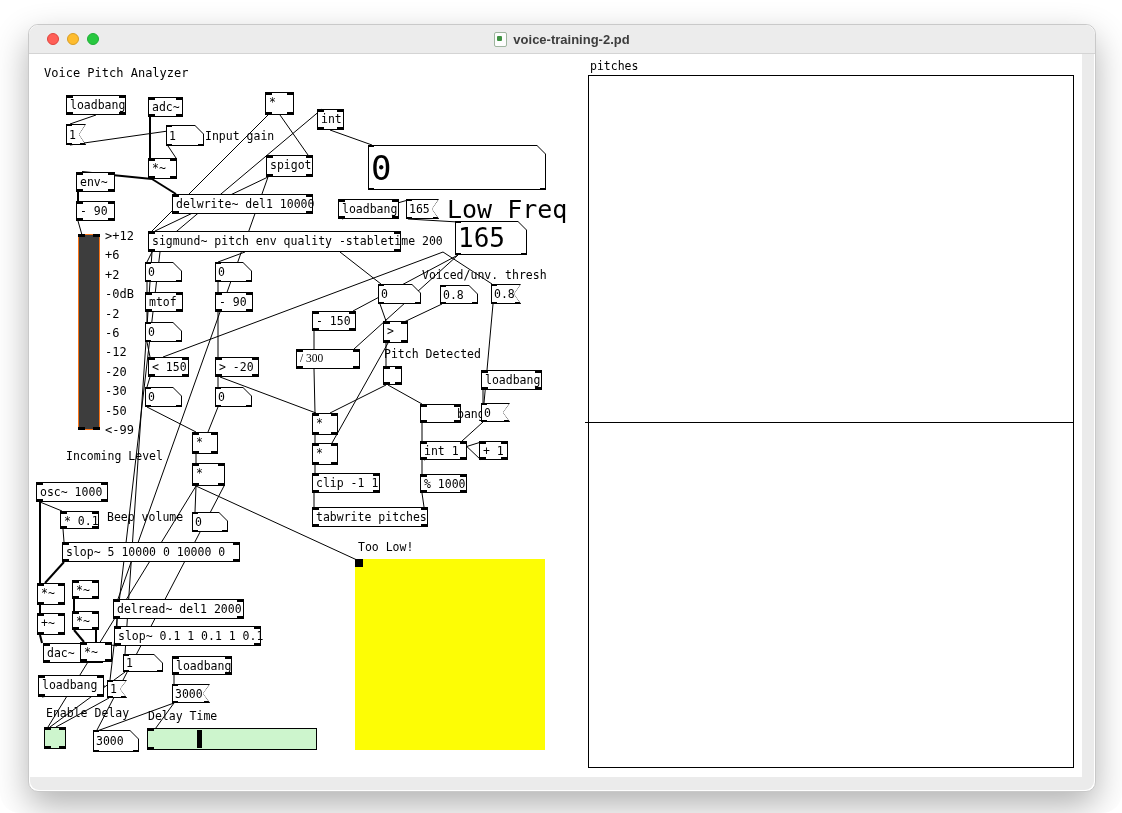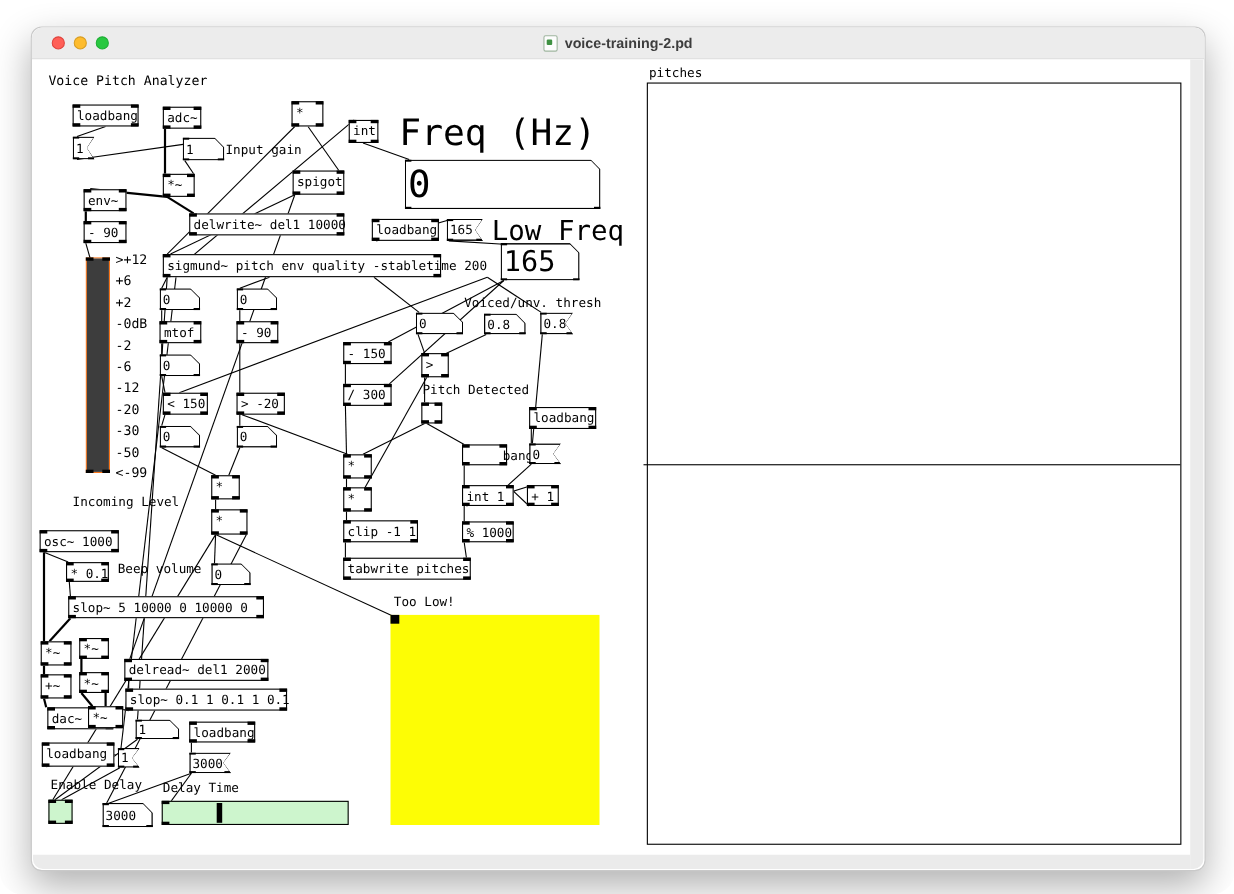--- a/index.html
+++ b/index.html
@@ -144,21 +144,20 @@
       <line x1="152" y1="252" x2="125" y2="654" stroke="#000" stroke-width="1"></line>
       <line x1="160" y1="252" x2="110" y2="680" stroke="#000" stroke-width="1"></line>
       <line x1="196" y1="486" x2="48" y2="727" stroke="#000" stroke-width="1"></line>
       <line x1="224" y1="486" x2="97" y2="730" stroke="#000" stroke-width="1"></line>
       <line x1="152" y1="252" x2="322" y2="109" stroke="#000" stroke-width="1"></line>
     </svg>
 
   <div id="nodes">
       <div class="node comment" style="left: 44px; top: 67px; font-size: 12px;">Voice Pitch Analyzer</div>
       <div class="node comment" style="left: 205px; top: 130px;">Input gain</div>
-      <div class="node comment" style="left: 363px; top: 102px; font-size: 33px;">Freq (Hz)</div>
       <div class="node comment" style="left: 447px; top: 196px; font-size: 25px;">Low Freq</div>
       <div class="node comment" style="left: 422px; top: 269px;">Voiced/unv. thresh</div>
       <div class="node comment" style="left: 384px; top: 348px;">Pitch Detected</div>
       <div class="node comment" style="left: 66px; top: 450px;">Incoming Level</div>
       <div class="node comment" style="left: 107px; top: 511px;">Beep volume</div>
       <div class="node comment" style="left: 358px; top: 541px;">Too Low!</div>
       <div class="node comment" style="left: 46px; top: 707px;">Enable Delay</div>
       <div class="node comment" style="left: 148px; top: 710px;">Delay Time</div>
       <div class="node comment" style="left: 590px; top: 60px;">pitches</div>
       <div class="node obj" style="left: 66px; top: 95px; width: 60px; height: 20px;">loadbang<span class="nub tl"></span><span class="nub tr"></span><span class="nub bl"></span><span class="nub br"></span></div>
@@ -170,21 +169,21 @@
       <div class="node obj" style="left: 317px; top: 109px; width: 27px; height: 21px;">int<span class="nub tl"></span><span class="nub tr"></span><span class="nub bl"></span><span class="nub br"></span></div>
       <div class="node obj" style="left: 266px; top: 155px; width: 47px; height: 22px;">spigot<span class="nub tl"></span><span class="nub tr"></span><span class="nub bl"></span><span class="nub br"></span></div>
       <div class="node obj" style="left: 172px; top: 194px; width: 141px; height: 20px;">delwrite~ del1 10000<span class="nub tl"></span><span class="nub tr"></span><span class="nub bl"></span><span class="nub br"></span></div>
       <div class="node obj" style="left: 338px; top: 199px; width: 61px; height: 20px;">loadbang<span class="nub tl"></span><span class="nub tr"></span><span class="nub bl"></span><span class="nub br"></span></div>
       <div class="node obj" style="left: 148px; top: 231px; width: 253px; height: 21px;">sigmund~ pitch env quality -stabletime 200<span class="nub tl"></span><span class="nub tr"></span><span class="nub bl"></span><span class="nub br"></span></div>
       <div class="node obj" style="left: 145px; top: 292px; width: 38px; height: 20px;">mtof<span class="nub tl"></span><span class="nub tr"></span><span class="nub bl"></span><span class="nub br"></span></div>
       <div class="node obj" style="left: 215px; top: 292px; width: 38px; height: 20px;">- 90<span class="nub tl"></span><span class="nub tr"></span><span class="nub bl"></span><span class="nub br"></span></div>
       <div class="node obj" style="left: 148px; top: 357px; width: 41px; height: 20px;">&lt; 150<span class="nub tl"></span><span class="nub tr"></span><span class="nub bl"></span><span class="nub br"></span></div>
       <div class="node obj" style="left: 215px; top: 357px; width: 44px; height: 20px;">&gt; -20<span class="nub tl"></span><span class="nub tr"></span><span class="nub bl"></span><span class="nub br"></span></div>
       <div class="node obj" style="left: 312px; top: 311px; width: 44px; height: 20px;">- 150<span class="nub tl"></span><span class="nub tr"></span><span class="nub bl"></span><span class="nub br"></span></div>
-      <div class="node obj" style="left: 312px; top: 349px; width: 44px; height: 20px;">/ 300<span class="nub tl"></span><span class="nub tr"></span><span class="nub bl"></span><span class="nub br"></span></div>
+      <div class="node obj" style="left: 296px; top: 349px; width: 64px; height: 20px; font-family: Liberation Serif, serif;">/ 300<span class="nub tl"></span><span class="nub tr"></span><span class="nub bl"></span><span class="nub br"></span></div>
       <div class="node obj" style="left: 383px; top: 321px; width: 25px; height: 22px;">&gt;<span class="nub tl"></span><span class="nub tr"></span><span class="nub bl"></span><span class="nub br"></span></div>
       <div class="node obj" style="left: 420px; top: 404px; width: 35px; height: 19px; padding-left: 36px;">bang<span class="nub tl"></span><span class="nub tr"></span><span class="nub bl"></span><span class="nub br"></span></div>
       <div class="node obj" style="left: 420px; top: 441px; width: 47px; height: 19px;">int 1<span class="nub tl"></span><span class="nub tr"></span><span class="nub bl"></span><span class="nub br"></span></div>
       <div class="node obj" style="left: 479px; top: 441px; width: 29px; height: 19px;">+ 1<span class="nub tl"></span><span class="nub tr"></span><span class="nub bl"></span><span class="nub br"></span></div>
       <div class="node obj" style="left: 420px; top: 474px; width: 47px; height: 19px;">% 1000<span class="nub tl"></span><span class="nub tr"></span><span class="nub bl"></span><span class="nub br"></span></div>
       <div class="node obj" style="left: 312px; top: 473px; width: 68px; height: 20px;">clip -1 1<span class="nub tl"></span><span class="nub tr"></span><span class="nub bl"></span><span class="nub br"></span></div>
       <div class="node obj" style="left: 312px; top: 507px; width: 116px; height: 20px;">tabwrite pitches<span class="nub tl"></span><span class="nub tr"></span><span class="nub bl"></span><span class="nub br"></span></div>
       <div class="node obj" style="left: 192px; top: 432px; width: 26px; height: 22px;">*<span class="nub tl"></span><span class="nub tr"></span><span class="nub bl"></span><span class="nub br"></span></div>
       <div class="node obj" style="left: 192px; top: 463px; width: 33px; height: 23px;">*<span class="nub tl"></span><span class="nub tr"></span><span class="nub bl"></span><span class="nub br"></span></div>
       <div class="node obj" style="left: 312px; top: 413px; width: 26px; height: 22px;">*<span class="nub tl"></span><span class="nub tr"></span><span class="nub bl"></span><span class="nub br"></span></div>

